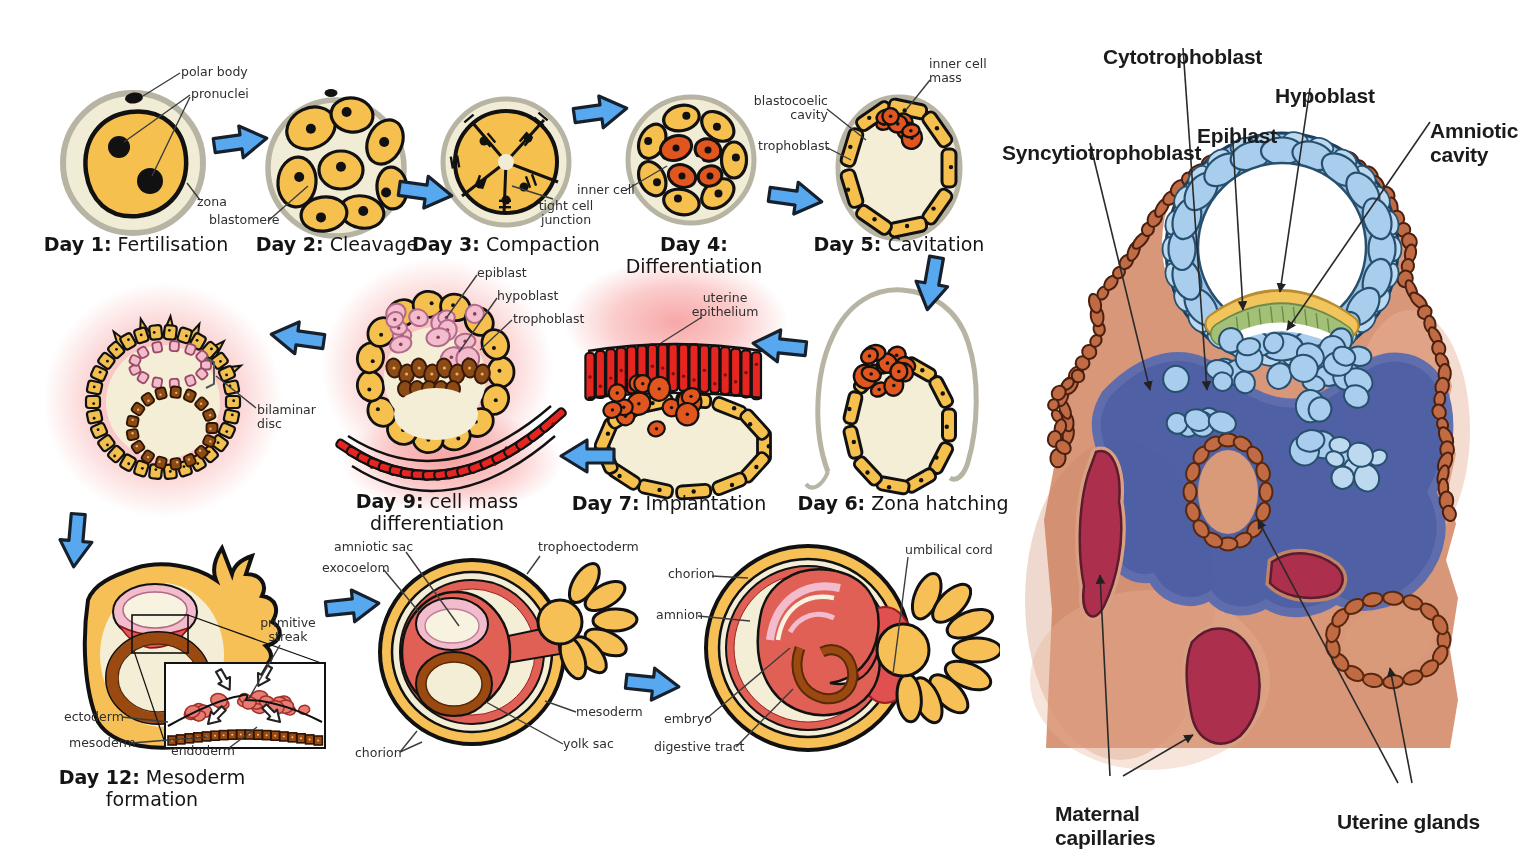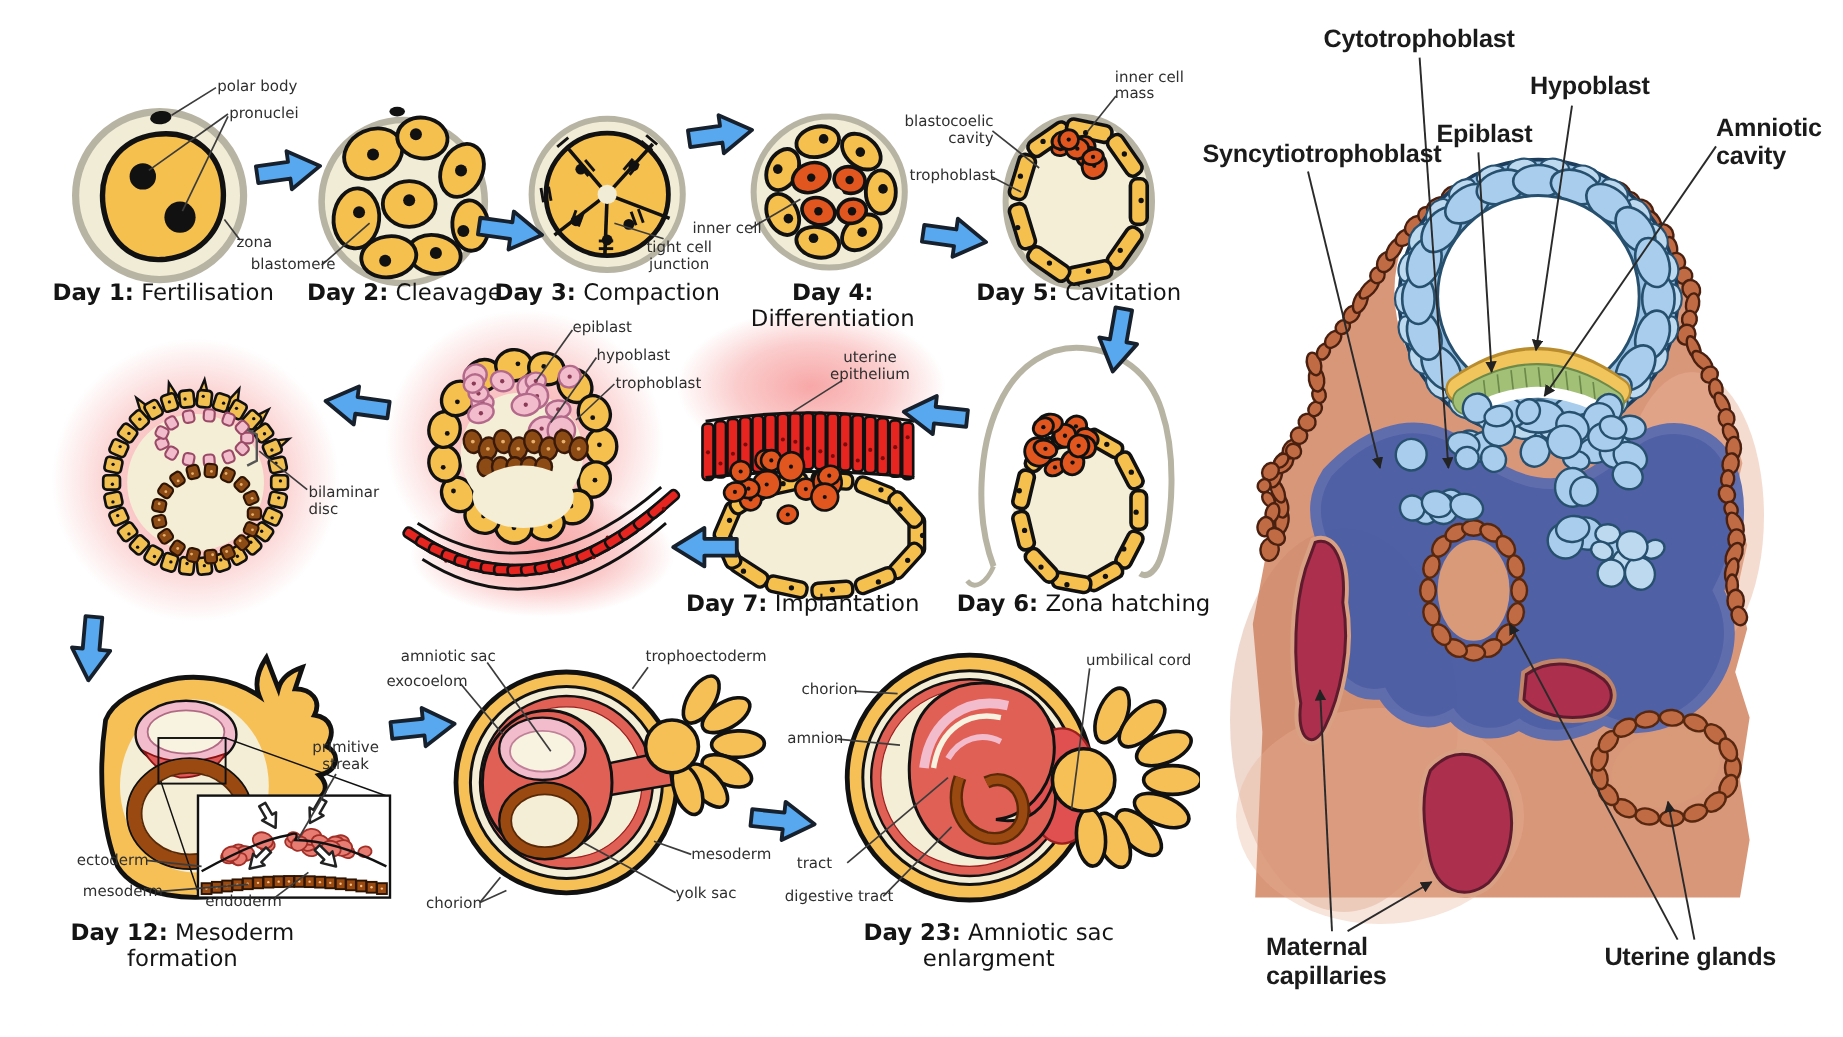--- a/index.html
+++ b/index.html
@@ -3,21 +3,21 @@
 <meta charset="utf-8">
 <style>
   html,body{margin:0;padding:0;background:#fff;width:1536px;height:864px;overflow:hidden;}
   #page{position:relative;width:1536px;height:864px;background:#fff;font-family:"DejaVu Sans",sans-serif;}
   svg{position:absolute;top:0;}
   .ann{position:absolute;font-size:12.5px;line-height:1.12;color:#2f2f2f;white-space:pre-line;}
   .ann.r{text-align:right;}
   .ann.c{text-align:center;}
   .stage-title{position:absolute;font-size:19px;color:#141414;text-align:center;white-space:pre-line;line-height:1.18;}
   .stage-title .tb{font-weight:700;}
-  .rlabel{position:absolute;font-family:"Liberation Sans",sans-serif;font-size:21px;font-weight:600;color:#1b1b1b;white-space:pre-line;line-height:1.15;letter-spacing:-0.2px;}
+  .rlabel{position:absolute;font-family:"Liberation Sans",sans-serif;font-size:21px;font-weight:600;color:#1b1b1b;white-space:pre-line;line-height:1.15;letter-spacing:-0.2px;margin-top:24px;}
 </style>
 </head>
 <body>
 
 <div id="page">
 
 <svg id="lsvg" style="left:0" width="1000" height="864" viewBox="0 0 1000 864">
 <defs>
   <radialGradient id="glow">
           <stop offset="0%" stop-color="#f58585" stop-opacity="0.72"></stop>
@@ -1034,22 +1034,23 @@
 </g>
 </svg>
 
 <div class="stage-title" style="left:36px;top:233px;width:200px"><span class="tb">Day 1:</span><span> Fertilisation</span></div>
 <div class="stage-title" style="left:237px;top:233px;width:200px"><span class="tb">Day 2:</span><span> Cleavage</span></div>
 <div class="stage-title" style="left:406px;top:233px;width:200px"><span class="tb">Day 3:</span><span> Compaction</span></div>
 <div class="stage-title" style="left:594px;top:233px;width:200px"><span class="tb">Day 4:</span><span> Differentiation</span></div>
 <div class="stage-title" style="left:799px;top:233px;width:200px"><span class="tb">Day 5:</span><span> Cavitation</span></div>
 <div class="stage-title" style="left:793px;top:492px;width:220px"><span class="tb">Day 6:</span><span> Zona hatching</span></div>
 <div class="stage-title" style="left:569px;top:492px;width:200px"><span class="tb">Day 7:</span><span> Implantation</span></div>
+<div class="stage-title" style="left:337px;top:490px;width:200px"><span class="tb">Day 9:</span><span> cell mass
+differentiation</span></div>
 <div class="stage-title" style="left:22px;top:766px;width:260px"><span class="tb">Day 12:</span><span> Mesoderm formation</span></div>
-<div class="stage-title" style="left:694px;top:766px;width:260px"><span class="tb">Day 23:</span><span> Amniotic sac enlargment</span></div>
 
 <div class="ann" style="left:181px;top:65px">polar body</div>
 <div class="ann" style="left:191px;top:87px">pronuclei</div>
 <div class="ann" style="left:197px;top:195px">zona</div>
 <div class="ann" style="left:209px;top:213px">blastomere</div>
 <div class="ann c" style="left:530px;top:199px;width:72px">tight cell
 junction</div>
 <div class="ann" style="left:577px;top:183px">inner cell</div>
 <div class="ann r" style="left:748px;top:94px;width:80px">blastocoelic
 cavity</div>
@@ -1069,21 +1070,21 @@
 <div class="ann" style="left:69px;top:736px">mesoderm</div>
 <div class="ann" style="left:171px;top:744px">endoderm</div>
 <div class="ann" style="left:334px;top:540px">amniotic sac</div>
 <div class="ann" style="left:322px;top:561px">exocoelom</div>
 <div class="ann" style="left:538px;top:540px">trophoectoderm</div>
 <div class="ann" style="left:576px;top:705px">mesoderm</div>
 <div class="ann" style="left:563px;top:737px">yolk sac</div>
 <div class="ann" style="left:355px;top:746px">chorion</div>
 <div class="ann" style="left:668px;top:567px">chorion</div>
 <div class="ann" style="left:656px;top:608px">amnion</div>
-<div class="ann" style="left:664px;top:712px">tract</div>
+<div class="ann" style="left:664px;top:712px">embryo</div>
 <div class="ann" style="left:654px;top:740px">digestive tract</div>
 <div class="ann" style="left:905px;top:543px">umbilical cord</div>
 
 <div class="rlabel" style="left:1103px;top:21px">Cytotrophoblast</div>
 <div class="rlabel" style="left:1275px;top:60px">Hypoblast</div>
 <div class="rlabel" style="left:1197px;top:100px">Epiblast</div>
 <div class="rlabel" style="left:1430px;top:95px">Amniotic cavity</div>
 <div class="rlabel" style="left:1002px;top:117px">Syncytiotrophoblast</div>
 <div class="rlabel" style="left:1055px;top:778px">Maternal
 capillaries</div>

